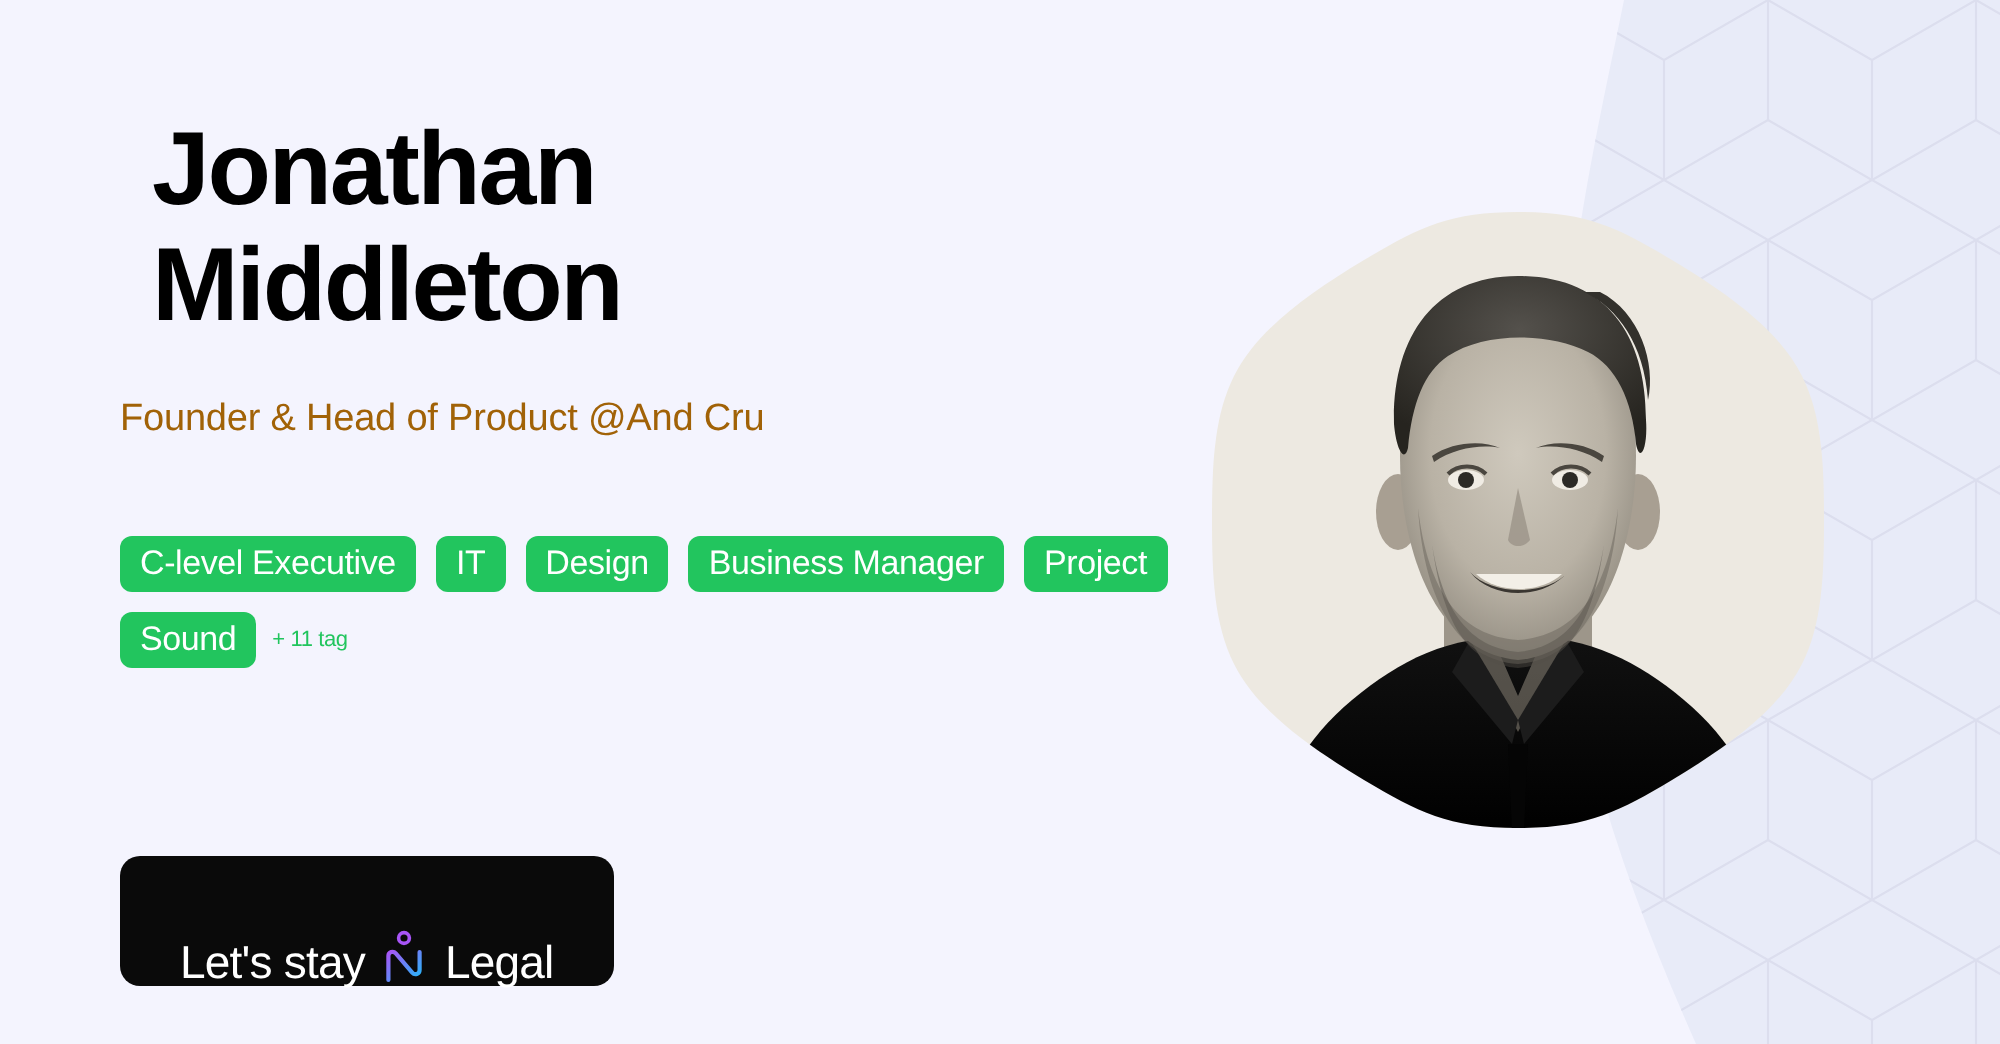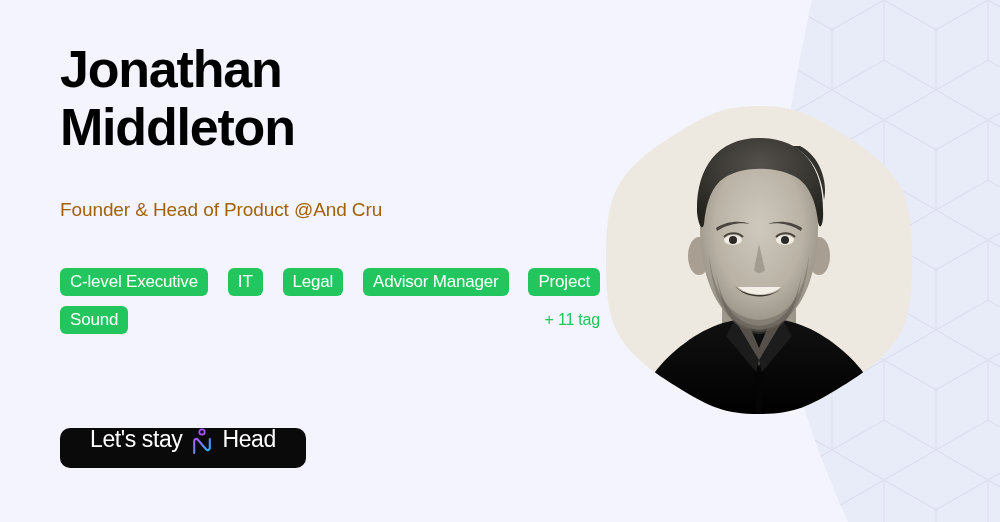--- a/index.html
+++ b/index.html
@@ -50,21 +50,21 @@
     top: 0;
     width: 540px;
     height: 522px;
   }
 
   .name {
     position: absolute;
     top: 40px;
     left: 0;
     width: 520px;
-    margin: 0;
+    margin: 16px;
     font-size: 52px;
     line-height: 58px;
     font-weight: bold;
     letter-spacing: -1.2px;
     color: #000000;
     white-space: pre-line;
   }
 
   .subtitle {
     position: absolute;
@@ -81,21 +81,20 @@
   
   .tags {
     position: absolute;
     top: 268px;
     left: 0;
     width: 540px;
     display: flex;
     flex-wrap: wrap;
     align-items: center;
     gap: 10px 10px;
-    justify-content: space-between;
   }
   .tag {
     display: inline-flex;
     align-items: center;
     justify-content: center;
     height: 28px;
     padding: 0 10px;
     border-radius: 6px;
     background: #22c55e;
     color: #ffffff;
@@ -103,39 +102,39 @@
     line-height: 28px;
     letter-spacing: -0.2px;
     white-space: nowrap;
     box-sizing: border-box;
   }
   .tag-more {
     display: inline-flex;
     align-items: center;
     height: 28px;
     color: #22c55e;
-    font-size: 16px;
+    font-size: 11px;
     letter-spacing: -0.2px;
     white-space: nowrap;
     margin-left: -2px;
   }
 
   
   .cta {
     position: absolute;
     left: 0;
     top: 428px;
-    height: 40px;
+    height: 65px;
     padding: 0 30px;
     border: none;
     border-radius: 10px;
     background: #0a0a0a;
     color: #ffffff;
     display: inline-flex;
-    align-items: flex-start;
+    align-items: flex-end;
     gap: 9px;
     cursor: pointer;
     font-family: "Liberation Sans", sans-serif;
   }
   .cta-text {
     font-size: 23px;
     line-height: 23px;
     letter-spacing: -0.4px;
     color: #ffffff;
     white-space: nowrap;
@@ -288,38 +287,38 @@
   <div class="content">
 
     <h1 class="name">Jonathan
 Middleton</h1>
 
     <p class="subtitle">Founder &amp; Head of Product @And Cru</p>
 
     <div class="tags">
       <span class="tag">C-level Executive</span>
       <span class="tag">IT</span>
-      <span class="tag">Legal</span>
-      <span class="tag">Advisor Manager</span>
+      <span class="tag">Design</span>
+      <span class="tag">Business Manager</span>
       <span class="tag">Project</span>
       <span class="tag">Sound</span>
       <span class="tag-more">+ 11 tag</span>
     </div>
 
     <button class="cta">
       <span class="cta-text">Let's stay</span>
       <span class="cta-logo">
         <svg width="22" height="28" viewBox="0 0 22 28">
           <defs>
             <linearGradient id="nlg" x1="0" y1="0" x2="1" y2="1">
               <stop offset="0%" stop-color="#A855F7"></stop>
               <stop offset="100%" stop-color="#22B8F7"></stop>
             </linearGradient>
           </defs>
           <circle cx="11" cy="4" r="2.7" fill="none" stroke="#A855F7" stroke-width="1.8"></circle>
           <path d="M3.2,25 L3.2,13 C3.2,11 5.6,10.2 6.9,11.7 L15.1,21.3 C16.4,22.8 18.8,22 18.8,20 L18.8,11" fill="none" stroke="url(#nlg)" stroke-width="2.1" stroke-linecap="round" stroke-linejoin="round"></path>
         </svg>
       </span>
-      <span class="cta-text">Head</span>
+      <span class="cta-text">Legal</span>
     </button>
 
   </div>
 </div>
 
 </body></html>

